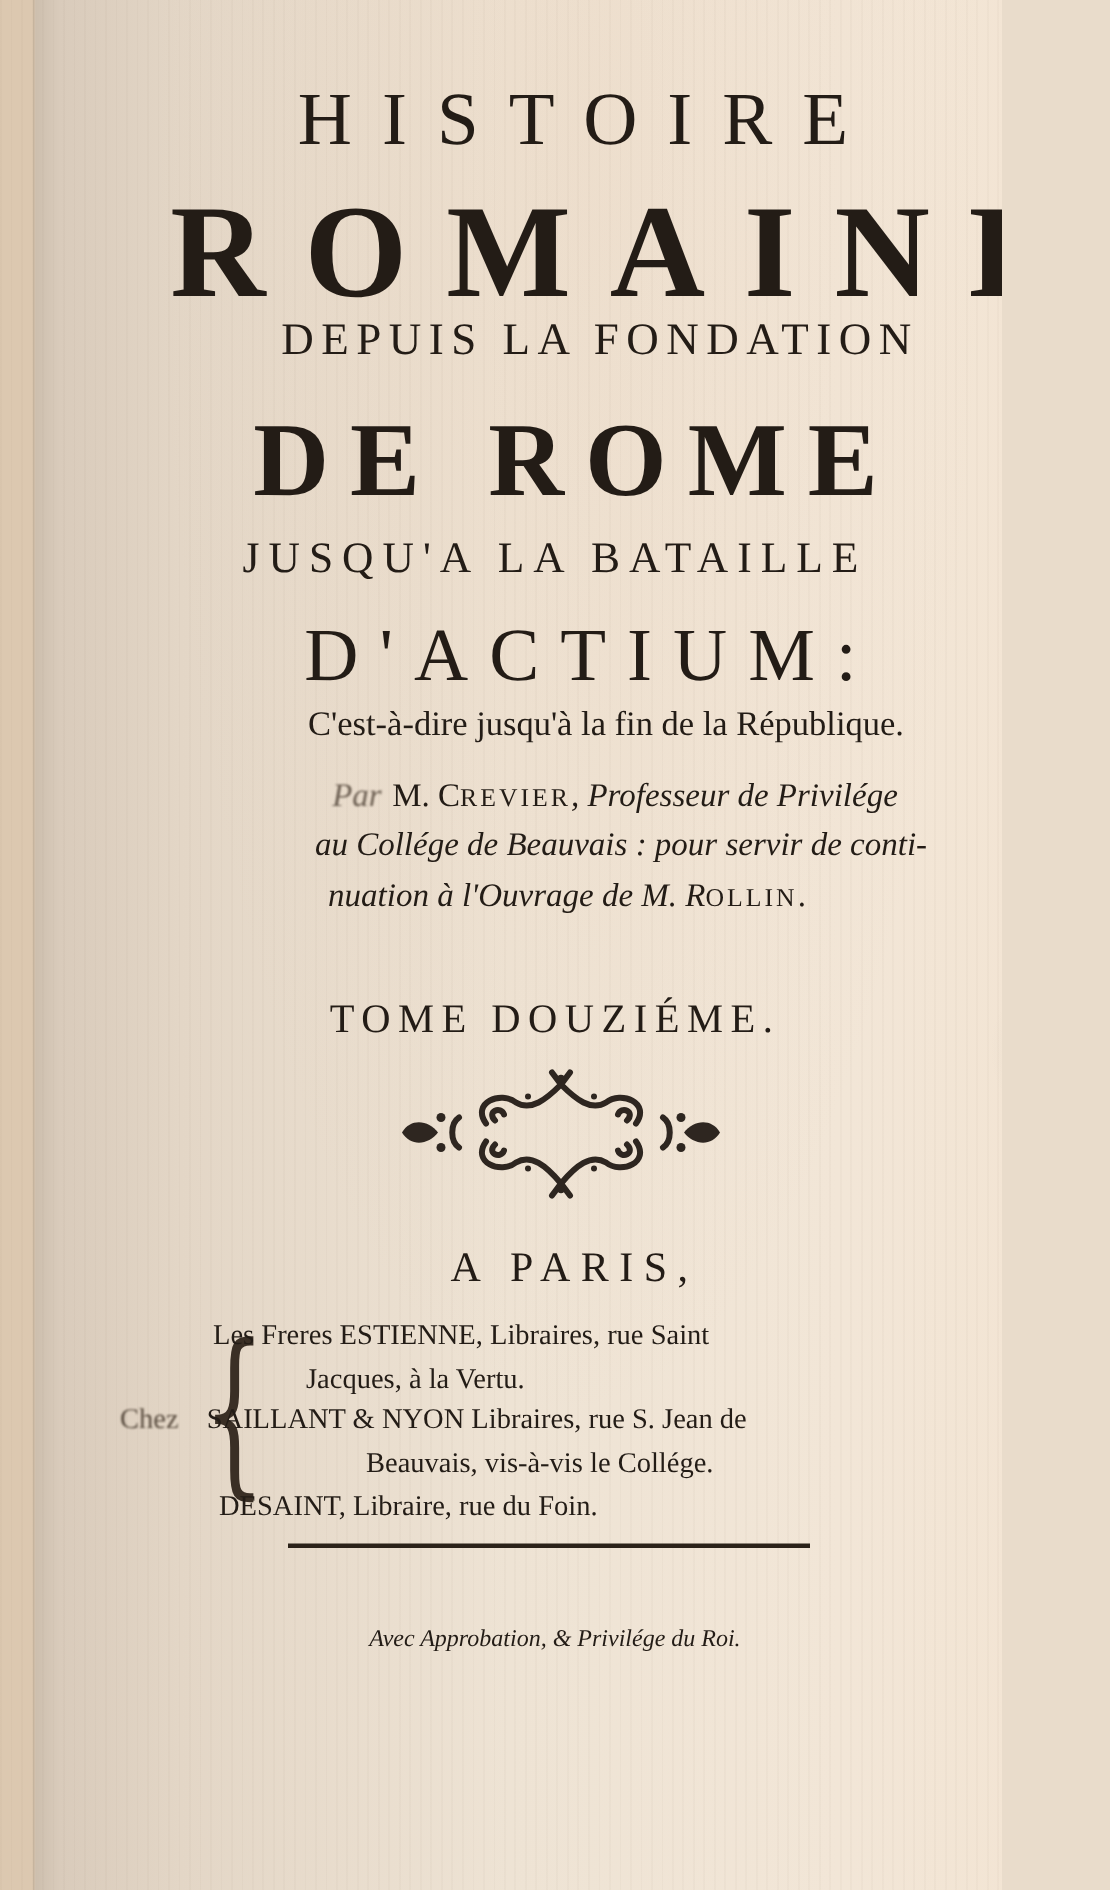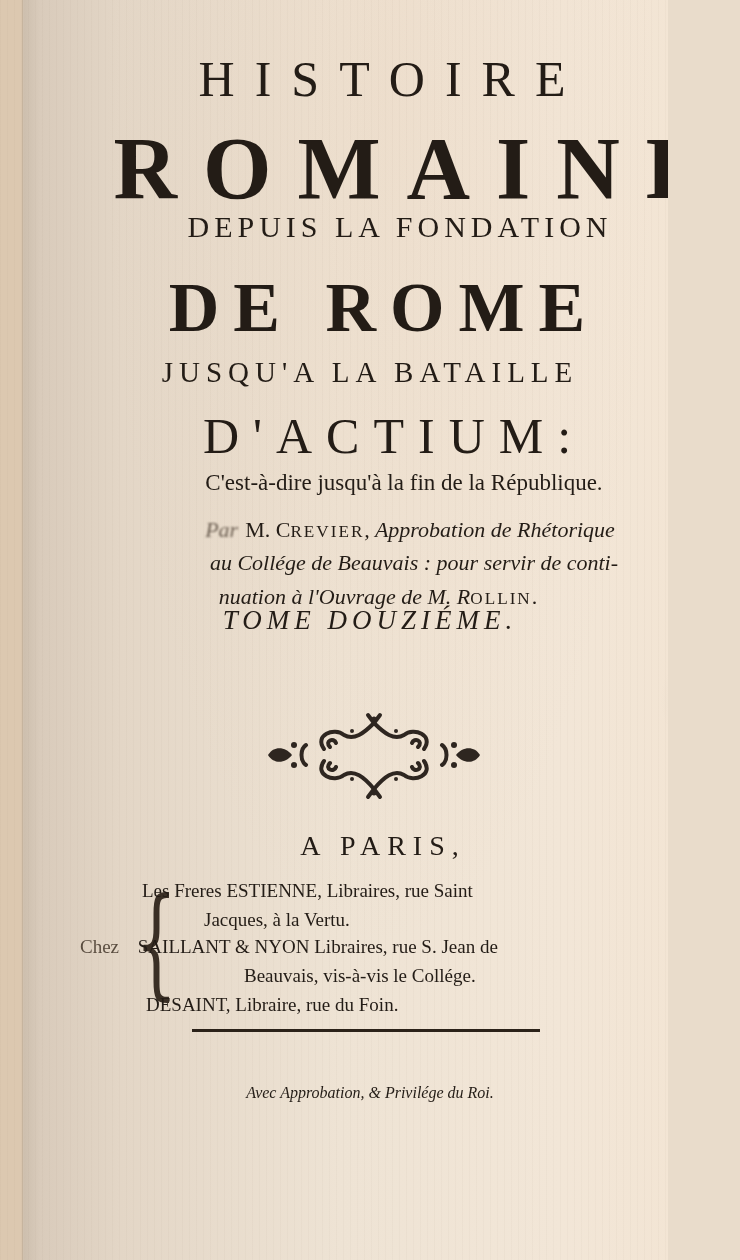--- a/index.html
+++ b/index.html
@@ -55,21 +55,21 @@
     .l-histoire { top: 50px; font-size: 50px; letter-spacing: 20px; padding-left: 22px; }
     .l-romaine { top: 118px; font-size: 88px; letter-spacing: 26px; padding-left: 52px; font-weight: bold; }
     .l-depuis { top: 210px; font-size: 30px; letter-spacing: 5px; padding-left: 30px; }
     .l-derome { top: 268px; font-size: 70px; letter-spacing: 14px; padding-left: 14px; font-weight: bold; }
     .l-jusqua { top: 356px; font-size: 29px; letter-spacing: 6px; padding-left: 0px; }
     .l-actium { top: 407px; font-size: 50px; letter-spacing: 14px; padding-left: 24px; }
     .l-cest { top: 470px; font-size: 23px; padding-left: 34px; }
     .l-par1 { top: 517px; font-size: 22px; padding-left: 40px; }
     .l-par2 { top: 550px; font-size: 22px; padding-left: 44px; }
     .l-par3 { top: 584px; font-size: 22px; padding-left: 8px; }
-    .l-tome { top: 605px; font-size: 27px; letter-spacing: 5px; padding-left: 0px; font-style: italic; }
+    .l-tome { top: 664px; font-size: 27px; letter-spacing: 5px; padding-left: 0px; }
     .sc { font-size: 0.78em; letter-spacing: 2px; }
 
     .ornament {
       position: absolute;
       left: 264px; top: 705px;
       width: 220px; height: 100px;
       z-index: 1;
     }
 
     .l-paris { top: 830px; font-size: 28px; letter-spacing: 7px; padding-left: 13px; }
@@ -117,21 +117,21 @@
   <div class="line caps l-histoire">HISTOIRE</div>
   <div class="line caps l-romaine">ROMAINE</div>
   <div class="line caps l-depuis">DEPUIS LA FONDATION</div>
   <div class="line caps l-derome">DE ROME</div>
   <div class="line caps l-jusqua">JUSQU'A LA BATAILLE</div>
   <div class="line caps l-actium">D'ACTIUM:</div>
   <div class="line rm l-cest">C'est-à-dire jusqu'à la fin de la République.</div>
 
   <div class="line l-par1">
     <span class="it faded-left">Par</span>
-    <span class="rm">M. C</span><span class="rm sc">REVIER</span><span class="it">, Approbation de Rhétorique</span>
+    <span class="rm">M. C</span><span class="rm sc">REVIER</span><span class="it">, Professeur de Privilége</span>
   </div>
   <div class="line it l-par2">au Collége de Beauvais : pour servir de conti-</div>
   <div class="line l-par3">
     <span class="it">nuation à l'Ouvrage de M. R</span><span class="rm sc">OLLIN</span><span class="rm">.</span>
   </div>
   <div class="line caps l-tome">TOME DOUZIÉME.</div>
 
   <svg class="ornament" viewBox="0 0 220 100">
     <g fill="none" stroke="#2e2620" stroke-width="4" stroke-linecap="round">
 

